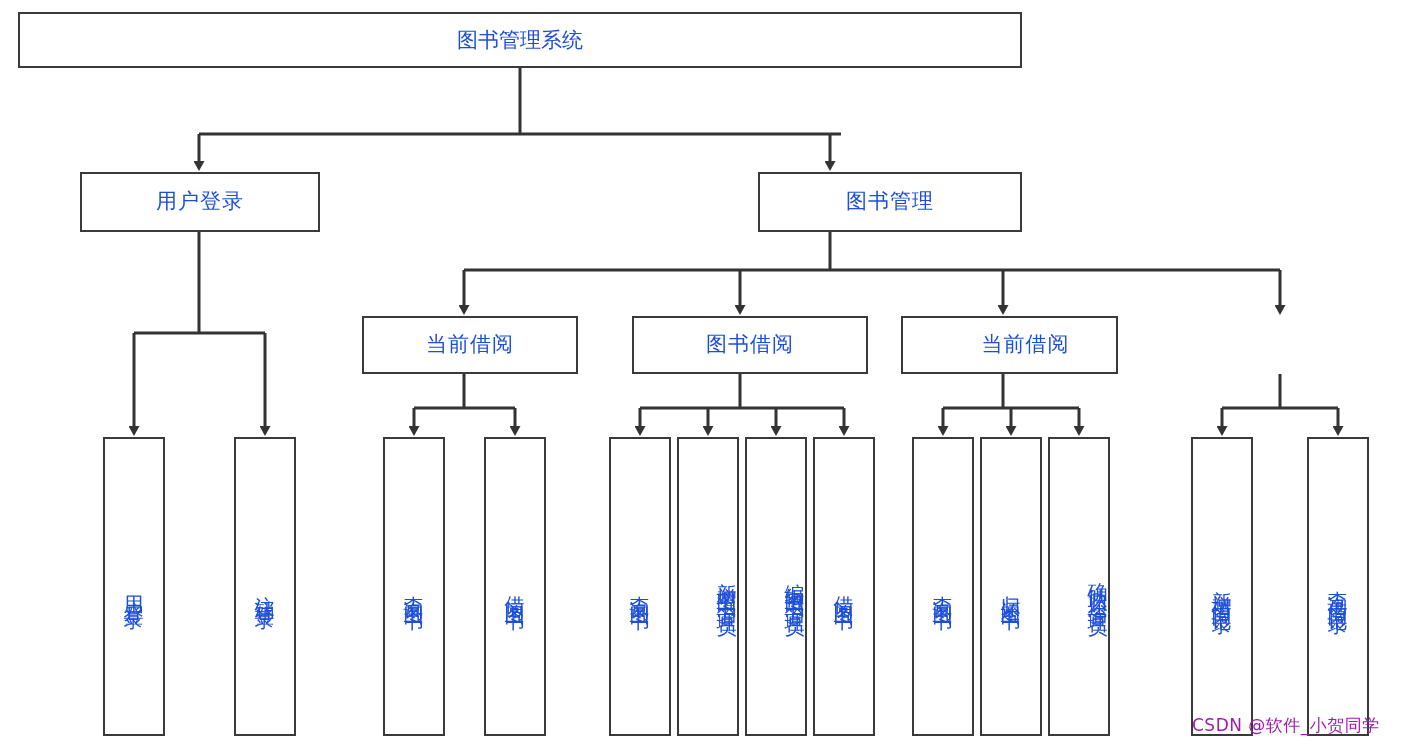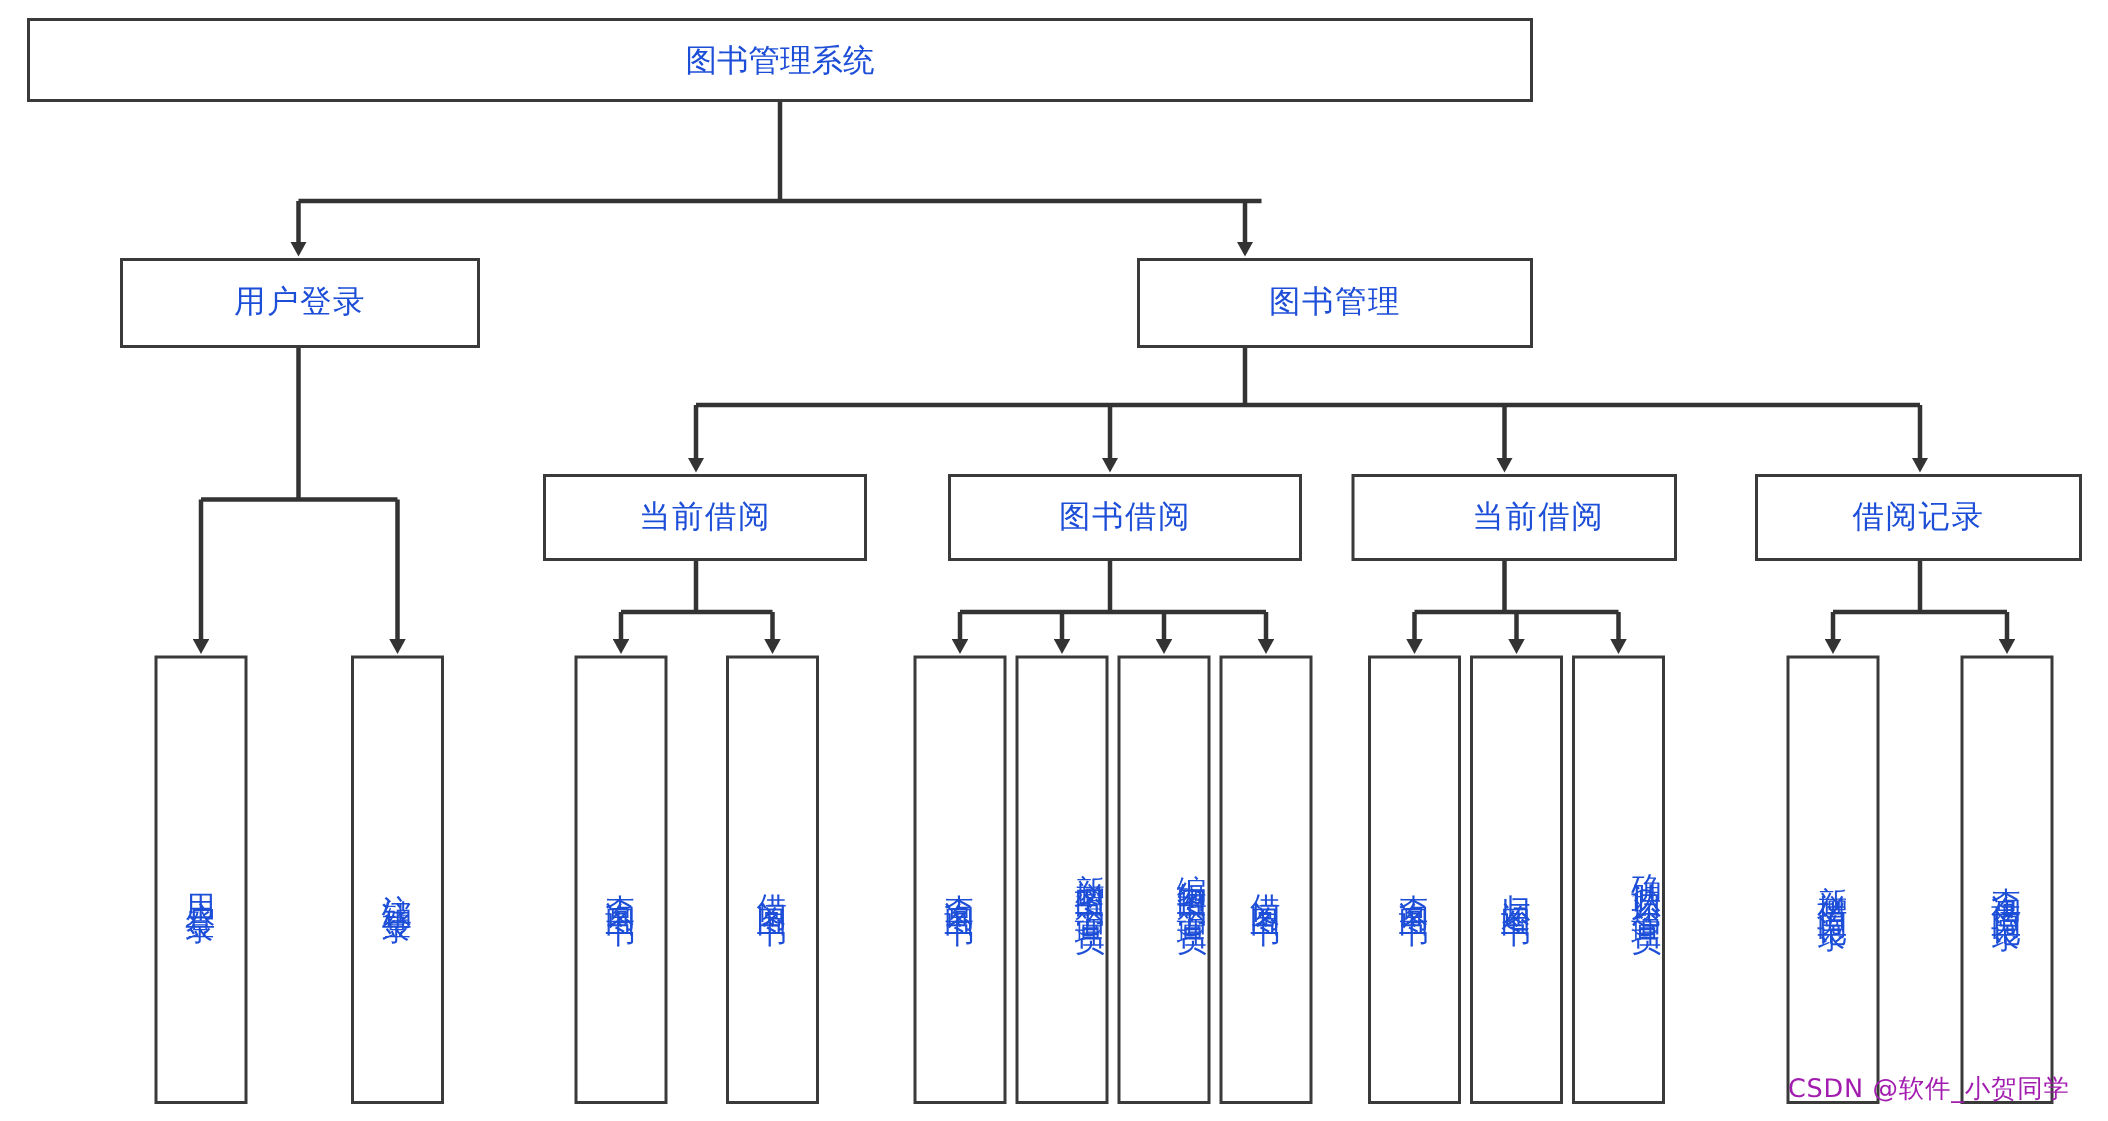--- a/index.html
+++ b/index.html
@@ -122,21 +122,20 @@
   </svg>
 
   <div class="node root" style="left:18px; top:12px; width:1004px; height:56px;">图书管理系统</div>
 
   <div class="node horiz" style="left:80px; top:172px; width:240px; height:60px;">用户登录</div>
   <div class="node horiz" style="left:716px; top:172px; width:264px; height:60px;margin-left:42px;">图书管理</div>
 
   <div class="node horiz" style="left:362px; top:316px; width:216px; height:58px;">当前借阅</div>
   <div class="node horiz" style="left:632px; top:316px; width:236px; height:58px;">图书借阅</div>
   <div class="node horiz" style="left:901px; top:316px; width:217px; height:58px;padding-left:32px;">当前借阅</div>
-  <div class="node horiz" style="left:1170px; top:316px; width:218px; height:58px;">借阅记录</div>
 
   <div class="node vert centered" style="left:103px; top:437px; width:62px; height:299px;">用户登录</div>
   <div class="node vert centered" style="left:234px; top:437px; width:62px; height:299px;">注销登录</div>
 
   <div class="node vert centered" style="left:383px; top:437px; width:62px; height:299px;">查询图书</div>
   <div class="node vert centered" style="left:484px; top:437px; width:62px; height:299px;">借阅图书</div>
 
   <div class="node vert centered" style="left:609px; top:437px; width:62px; height:299px;">查询图书</div>
   <div class="node vert" style="left:677px; top:437px; width:62px; height:299px;">新增图书（管理员）</div>
   <div class="node vert" style="left:745px; top:437px; width:62px; height:299px;">编辑图书（管理员）</div>

